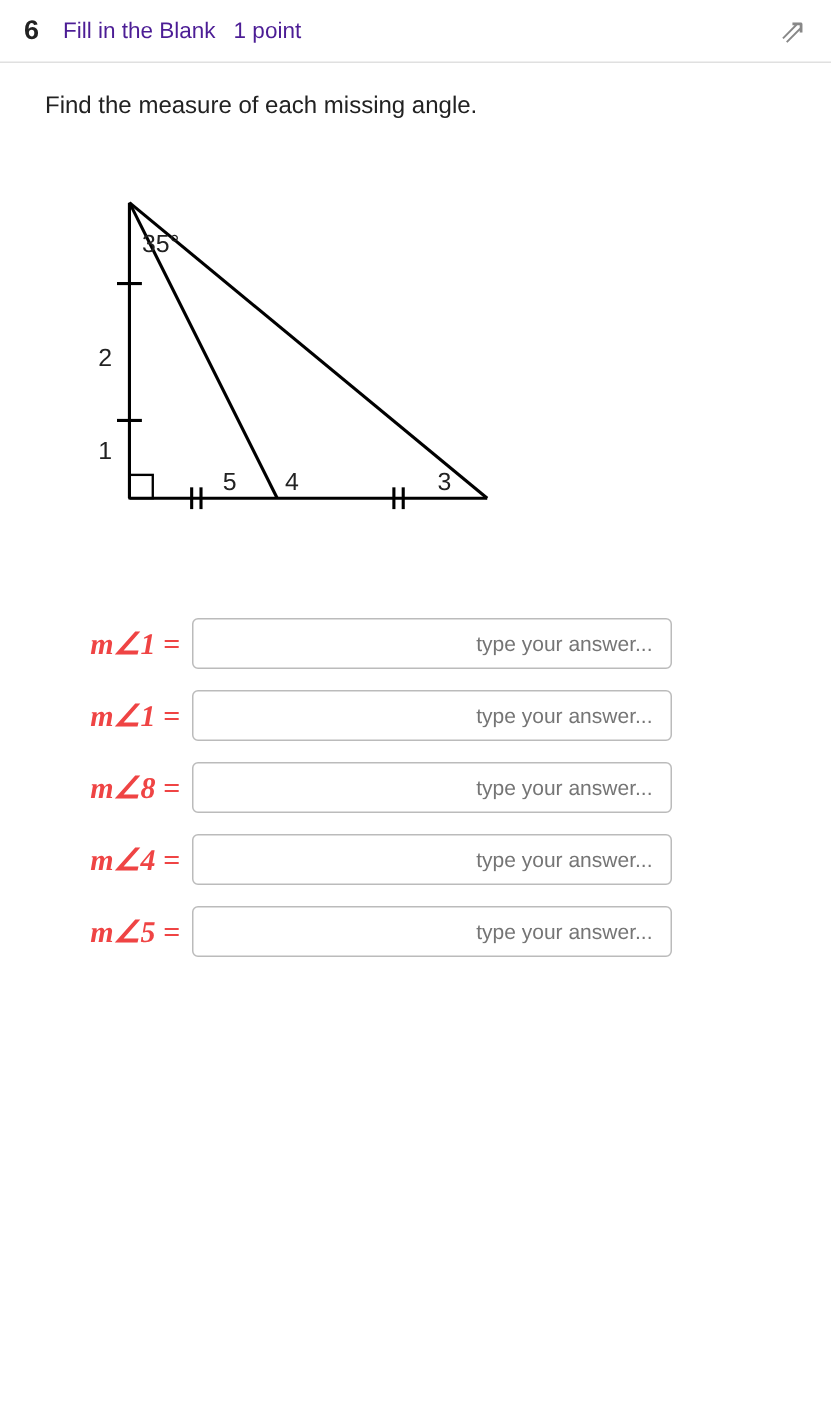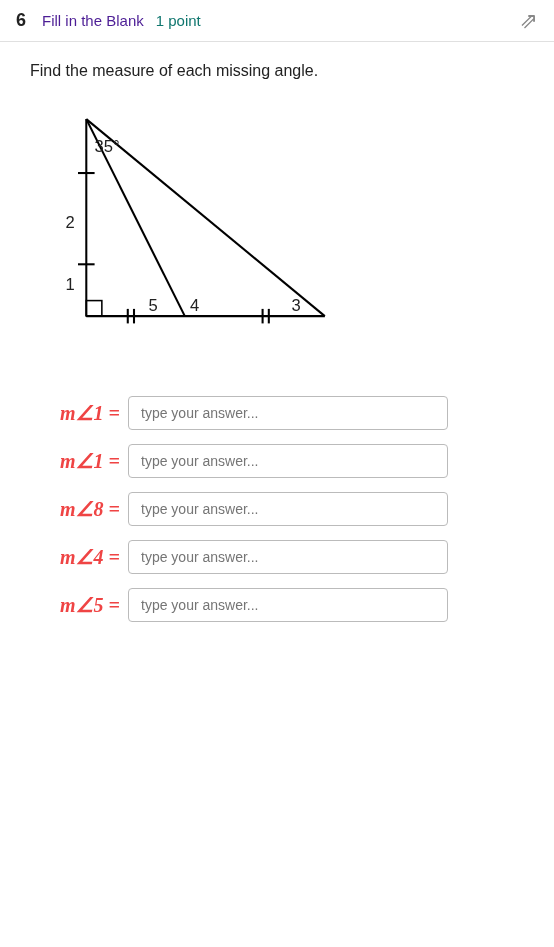--- a/index.html
+++ b/index.html
@@ -27,41 +27,41 @@
     }
 
     .question-type {
       font-size: 15px;
       color: #4c1d95;
       margin-right: 12px;
     }
 
     .question-points {
       font-size: 15px;
-      color: #0f766e;
+      color: #4c1d95;
     }
 
     .bookmark-icon {
       position: absolute;
       right: 16px;
       top: 50%;
       transform: translateY(-50%);
       font-size: 22px;
       color: #888;
       cursor: pointer;
     }
 
     .content {
       padding: 20px 30px;
     }
 
     .instruction {
       font-size: 16px;
       color: #222;
-      margin-bottom: 8px;
+      margin-bottom: 24px;
     }
 
     .diagram-container {
       display: flex;
       justify-content: flex-start;
       margin-bottom: 28px;
       margin-left: -10px;
     }
 
     svg.triangle-diagram {
@@ -94,20 +94,21 @@
 
     .answer-input {
       border: 1px solid #bbb;
       border-radius: 4px;
       padding: 8px 12px;
       font-size: 14px;
       color: #aaa;
       width: 320px;
       outline: none;
       font-family: Arial, sans-serif;
+      text-align: right;
     }
   </style>
 </head>
 <body>
 
 <div class="header">
   <span class="question-number">6</span>
   <span class="question-type">Fill in the Blank</span>
   <span class="question-points">1 point</span>
   <span class="bookmark-icon" title="Bookmark">⇗</span>

